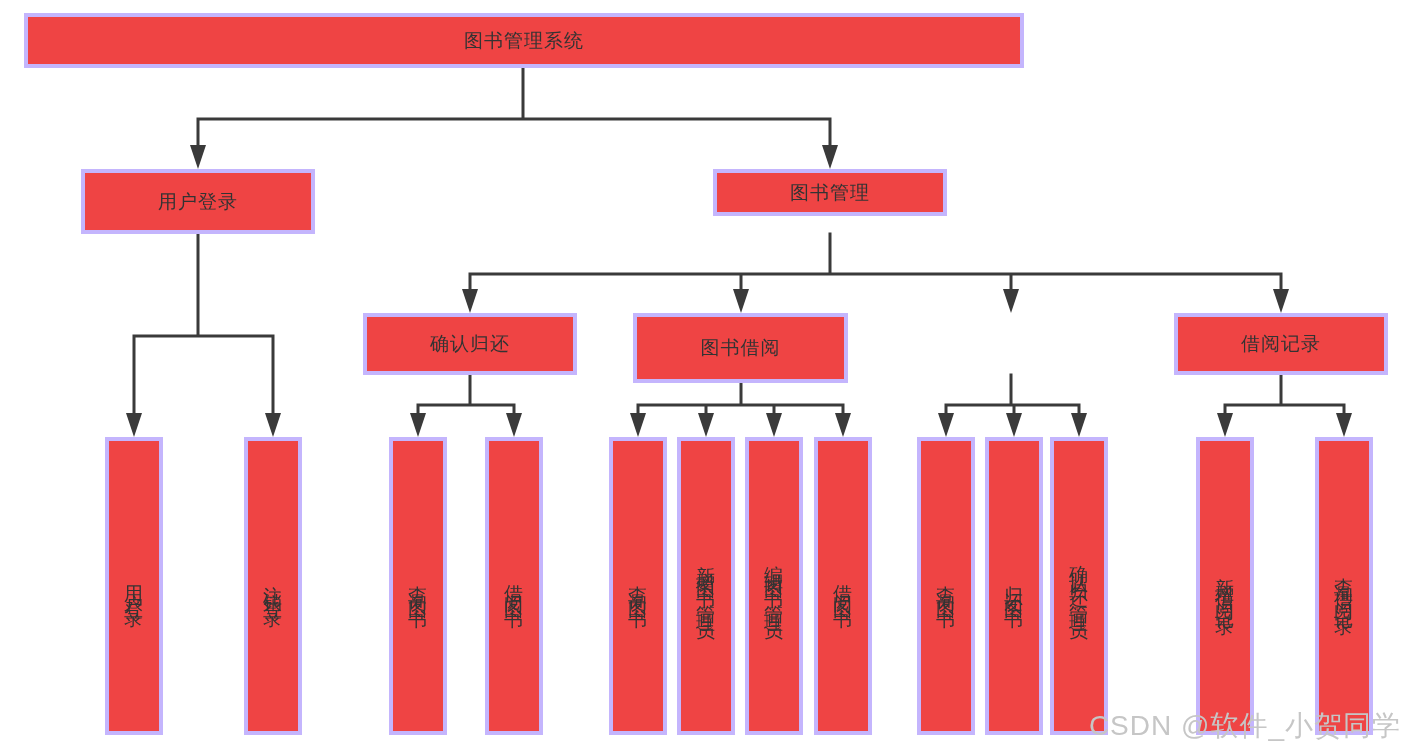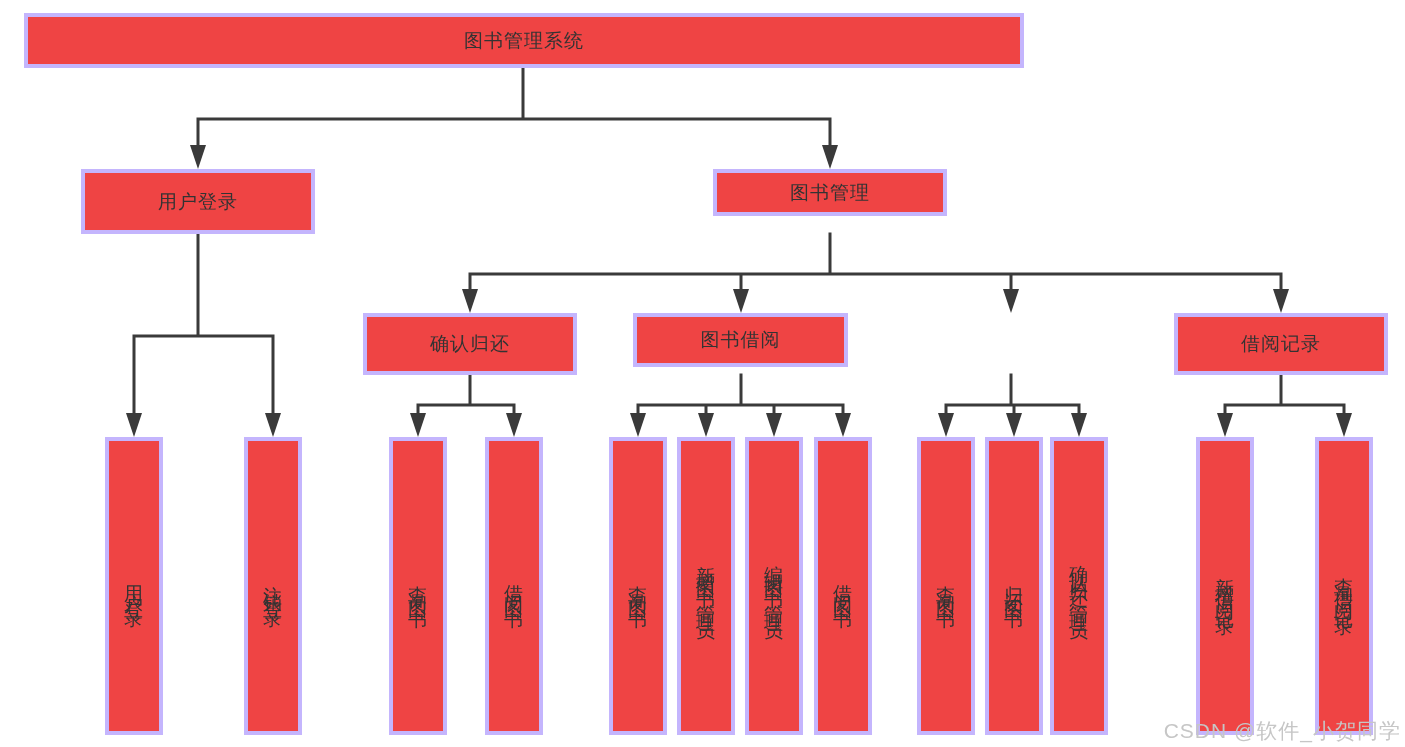--- a/index.html
+++ b/index.html
@@ -46,21 +46,21 @@
     text-orientation: mixed;
     letter-spacing: 8px;
     line-height: 1;
     font-size: 19px;
     color: #333333;
   }
   .watermark {
     position: absolute;
     right: 4px;
     bottom: 2px;
-    font-size: 21px;
+    font-size: 28px;
     color: #c6c6c6;
     letter-spacing: 1px;
     white-space: nowrap;
     z-index: 5;
   }
 </style>
 </head>
 <body>
 
 <div id="stage">
@@ -81,21 +81,21 @@
          M938 413 H954 L946 437 Z M1006 413 H1022 L1014 437 Z M1071 413 H1087 L1079 437 Z
          M1217 413 H1233 L1225 437 Z M1336 413 H1352 L1344 437 Z" fill="#3a3a3a" stroke="none"></path>
   </svg>
 
   <div class="node h" style="left:24px; top:13px; width:1000px; height:55px;">图书管理系统</div>
 
   <div class="node h" style="left:81px; top:169px; width:234px; height:65px;">用户登录</div>
   <div class="node h" style="left:713px; top:169px; width:234px; height:47px;">图书管理</div>
 
   <div class="node h" style="left:363px; top:313px; width:214px; height:62px;">确认归还</div>
-  <div class="node h" style="left:633px; top:313px; width:215px; height:54px;">图书借阅</div>
+  <div class="node h" style="left:633px; top:313px; width:215px; height:70px;">图书借阅</div>
   <div class="node h" style="left:1174px; top:313px; width:214px; height:62px;">借阅记录</div>
 
   <div class="node v" style="left:105px;">
     <span>用户登录</span>
   </div>
   <div class="node v" style="left:244px;">
     <span>注销登录</span>
   </div>
 
   <div class="node v" style="left:389px;">

